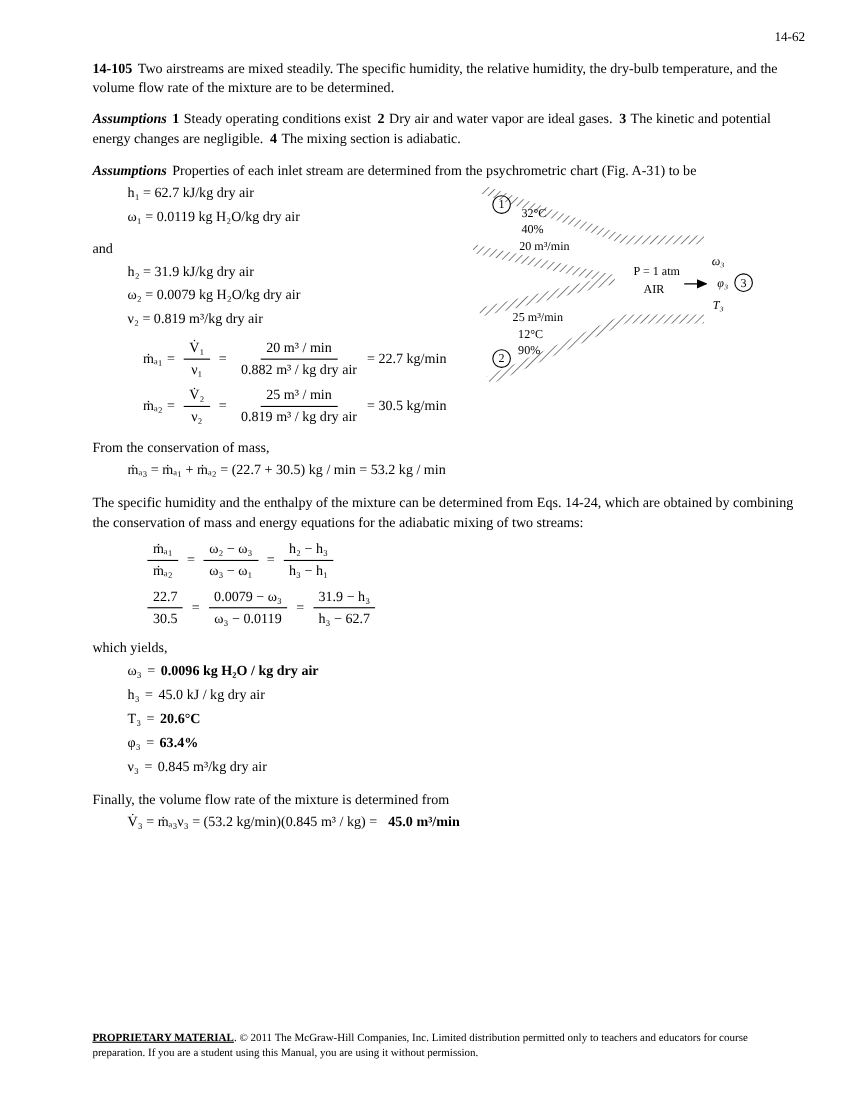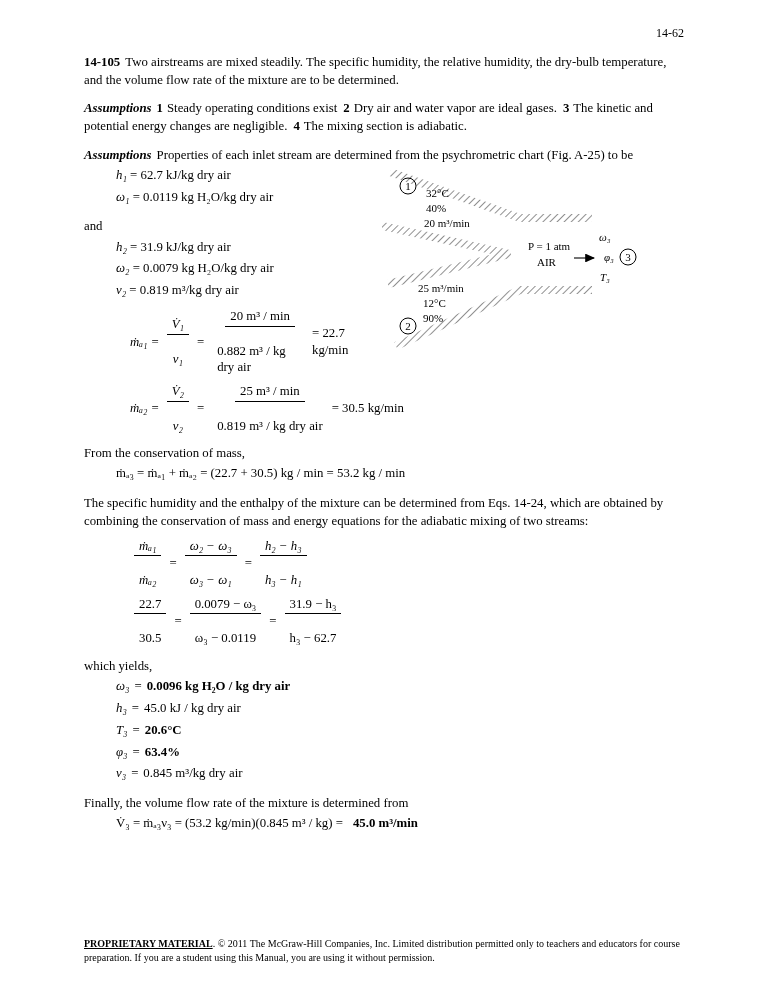--- a/index.html
+++ b/index.html
@@ -2,34 +2,34 @@
 <html><head>
 <meta charset="utf-8">
 <style>
   * { margin:0; padding:0; box-sizing:border-box; }
   html,body { background:#ffffff; }
   body {
     width:768px; height:994px; position:relative; overflow:hidden;
     font-family:"Liberation Serif","DejaVu Serif",serif;
     font-size:12.8px; color:#000;
   }
-  .content { padding:26px 84px 0 84px; }
+  .content { padding:26px 36px 0 84px; }
   .pagenum { text-align:right; font-size:12px; margin-bottom:12px; }
   p.para { margin-top:10px; line-height:1.42; }
   .lead-b  { font-weight:bold; margin-right:5px;text-align:center; }
   .lead-bi { font-weight:bold; font-style:italic; margin-right:5px; }
   .anum { font-weight:bold; margin:0 4px 0 6px; }
   .anum.first { margin-left:0; }
   .eqline { margin:2px 0 2px 32px; line-height:1.55; }
-  .var { font-style:italic; }
+  .var { }
   .diagram { float:right; width:302px; margin:6px 0 4px 10px; }
   svg text { font-family:"Liberation Serif","DejaVu Serif",serif; font-size:11px; fill:#000; }
   svg text.it { font-style:italic; }
   .eq { display:flex; align-items:center; margin:7px 0 7px 46px; line-height:1.3; }
-  .frac { display:inline-flex; flex-direction:column; align-items:center; margin:0 4px; text-align:left;gap:15px; }
+  .frac { display:inline-flex; flex-direction:column; align-items:center; margin:0 4px; text-align:left; }
   .frac .fn { border-bottom:1px solid #000; padding:0 5px 1px 5px; }
   .frac .fd { padding:1px 5px 0 5px; }
   .op { margin:0 4px; }
   .resline { margin:2px 0 2px 32px; line-height:1.55; }
   .resline .eqs { margin:0 5px; }
   .bold { font-weight:bold; }
   .clr { clear:both; }
   .footer { position:absolute; left:84px; right:84px; bottom:30px; font-size:10px; line-height:1.35; }
   .footer .fbold { font-weight:bold; text-decoration:underline; }
 </style>
@@ -42,21 +42,21 @@
 
   <p class="para">
     <b class="lead-b">14-105</b><span>Two airstreams are mixed steadily. The specific humidity, the relative humidity, the dry-bulb temperature, and the volume flow rate of the mixture are to be determined.</span>
   </p>
 
   <p class="para">
     <span class="lead-bi">Assumptions</span><b class="anum first">1</b><span>Steady operating conditions exist</span><b class="anum">2</b><span>Dry air and water vapor are ideal gases.</span><b class="anum">3</b><span>The kinetic and potential energy changes are negligible.</span><b class="anum">4</b><span>The mixing section is adiabatic.</span>
   </p>
 
   <p class="para">
-    <span class="lead-bi">Assumptions</span><span>Properties of each inlet stream are determined from the psychrometric chart (Fig. A-25) to be</span>
+    <span class="lead-bi">Assumptions</span><span>Properties of each inlet stream are determined from the psychrometric chart (Fig. A-31) to be</span>
   </p>
 
   <div class="diagram">
     <svg viewBox="0 0 302 178" width="302" height="178">
       <defs>
         <pattern id="hatch" width="5" height="5" patternUnits="userSpaceOnUse" patternTransform="rotate(45)">
           <line x1="0" y1="0" x2="0" y2="5" stroke="#444" stroke-width="1.2"></line>
         </pattern>
         <marker id="ah" markerWidth="9" markerHeight="8" refX="8" refY="4" orient="auto">
           <polygon points="0,0 9,4 0,8" fill="#000"></polygon>

